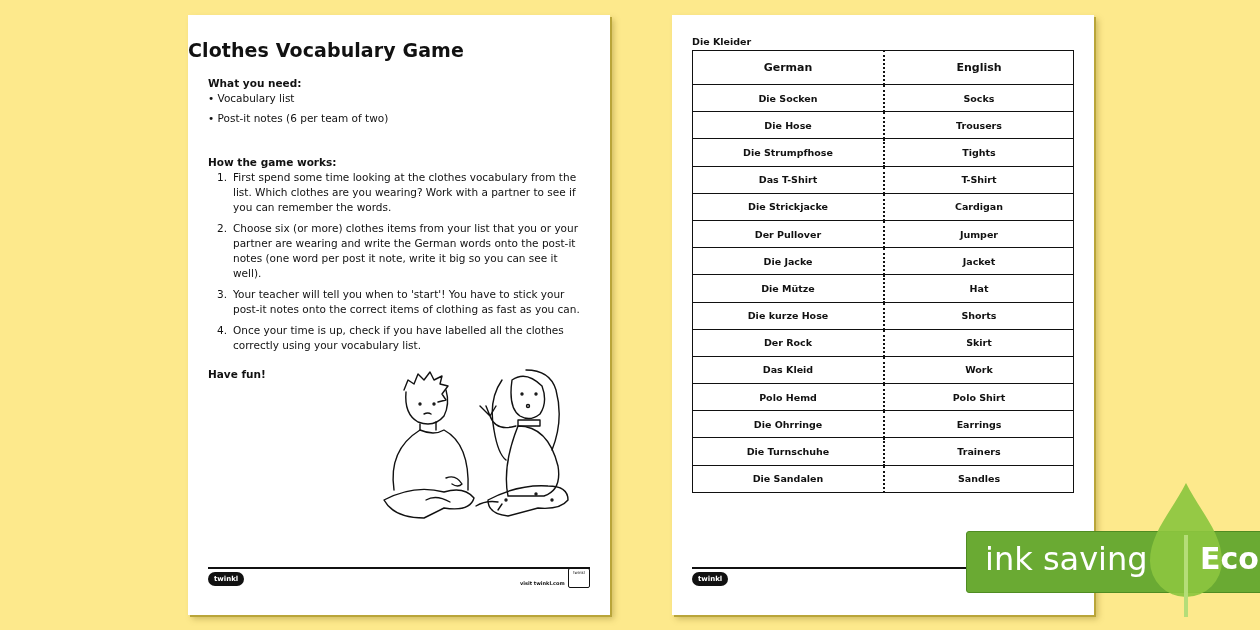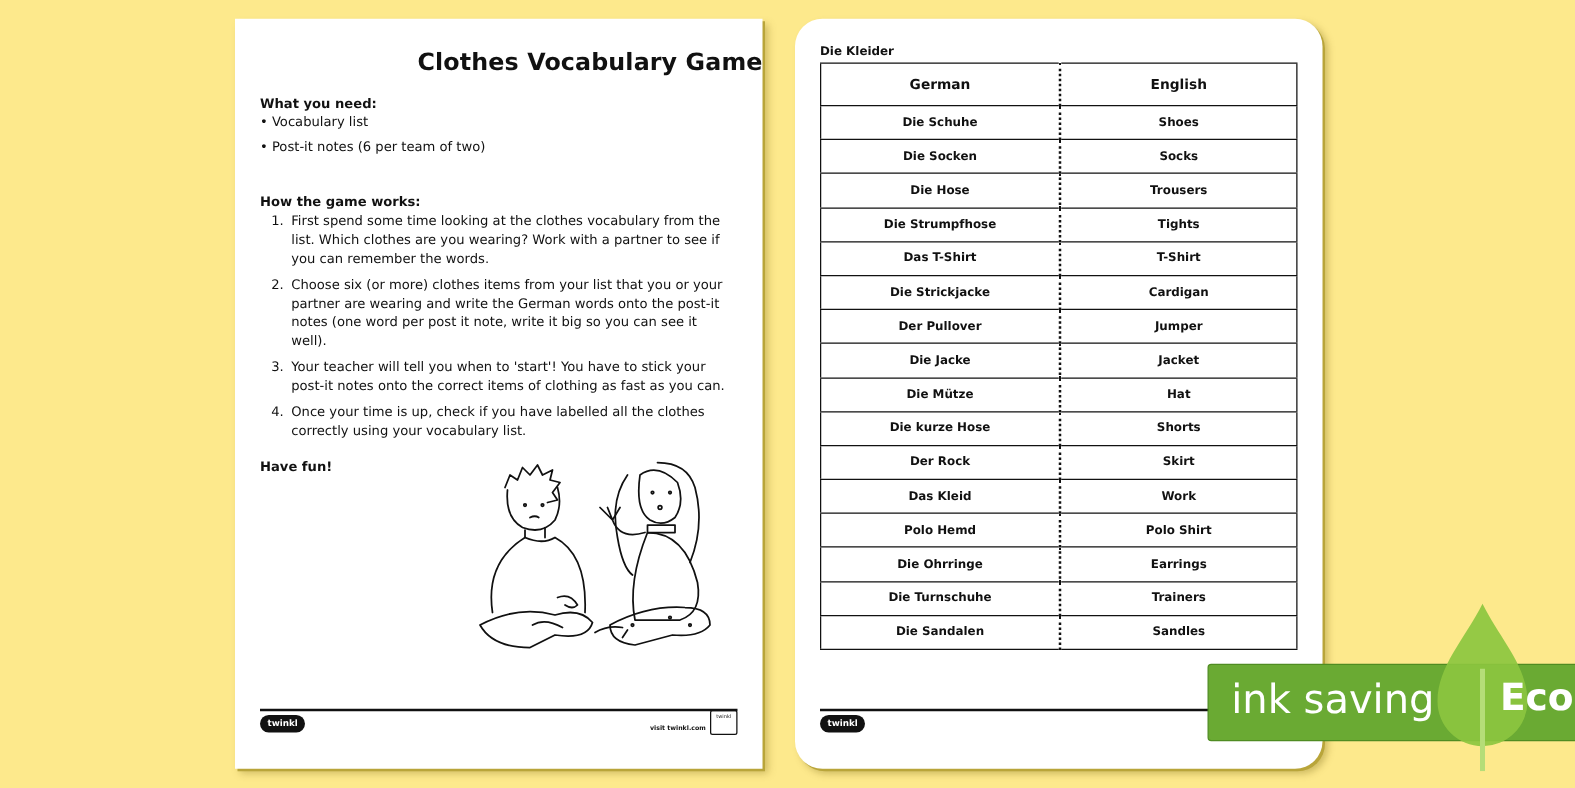--- a/index.html
+++ b/index.html
@@ -10,26 +10,26 @@
     font-family:"DejaVu Sans", sans-serif;
     color:#111;
   }
   .page {
     position:absolute; top:15px; height:600px; width:422px;
     background:#fff;
     box-shadow: 2px 2px 0 #b9a53a, 4px 4px 6px rgba(120,100,20,0.35);
     box-sizing:border-box;
   }
   #page-left { left:188px; }
-  #page-right { left:636px;border-radius:22px; }
+  #page-right { left:672px; }
 
   
   .title {
     position:absolute; top:24px; left:0; width:100%;
-    text-align:right; font-weight:bold; font-size:19px; letter-spacing:0.1px;
+    text-align:left; font-weight:bold; font-size:19px; letter-spacing:0.1px;
   }
   .section-label { position:absolute; left:20px; font-weight:bold; font-size:10.5px; }
   .bullet { position:absolute; left:20px; font-size:10.5px; }
   .steps { position:absolute; left:20px; top:155px; width:380px; margin:0; padding:0; list-style:none; }
   .step { display:flex; font-size:10.5px; line-height:15px; margin-bottom:6px; }
   .step-num { width:19px; flex:none; text-align:right; padding-right:6px; }
   .step-text { flex:1; }
   .illustration { position:absolute; left:188px; top:345px; width:200px; height:170px; }
 
   .footer-line { position:absolute; left:20px; right:20px; top:552px; height:2px; background:#111; }
@@ -141,24 +141,20 @@
   <div class="table-caption">Die Kleider</div>
   <table class="vocab-table">
     <thead>
       <tr>
         <th class="col-german">German</th>
         <th>English</th>
       </tr>
     </thead>
     <tbody>
       <tr>
-          <td class="col-german">Die Schuhe</td>
-          <td>Shoes</td>
-        </tr>
-      <tr>
           <td class="col-german">Die Socken</td>
           <td>Socks</td>
         </tr>
       <tr>
           <td class="col-german">Die Hose</td>
           <td>Trousers</td>
         </tr>
       <tr>
           <td class="col-german">Die Strumpfhose</td>
           <td>Tights</td>

